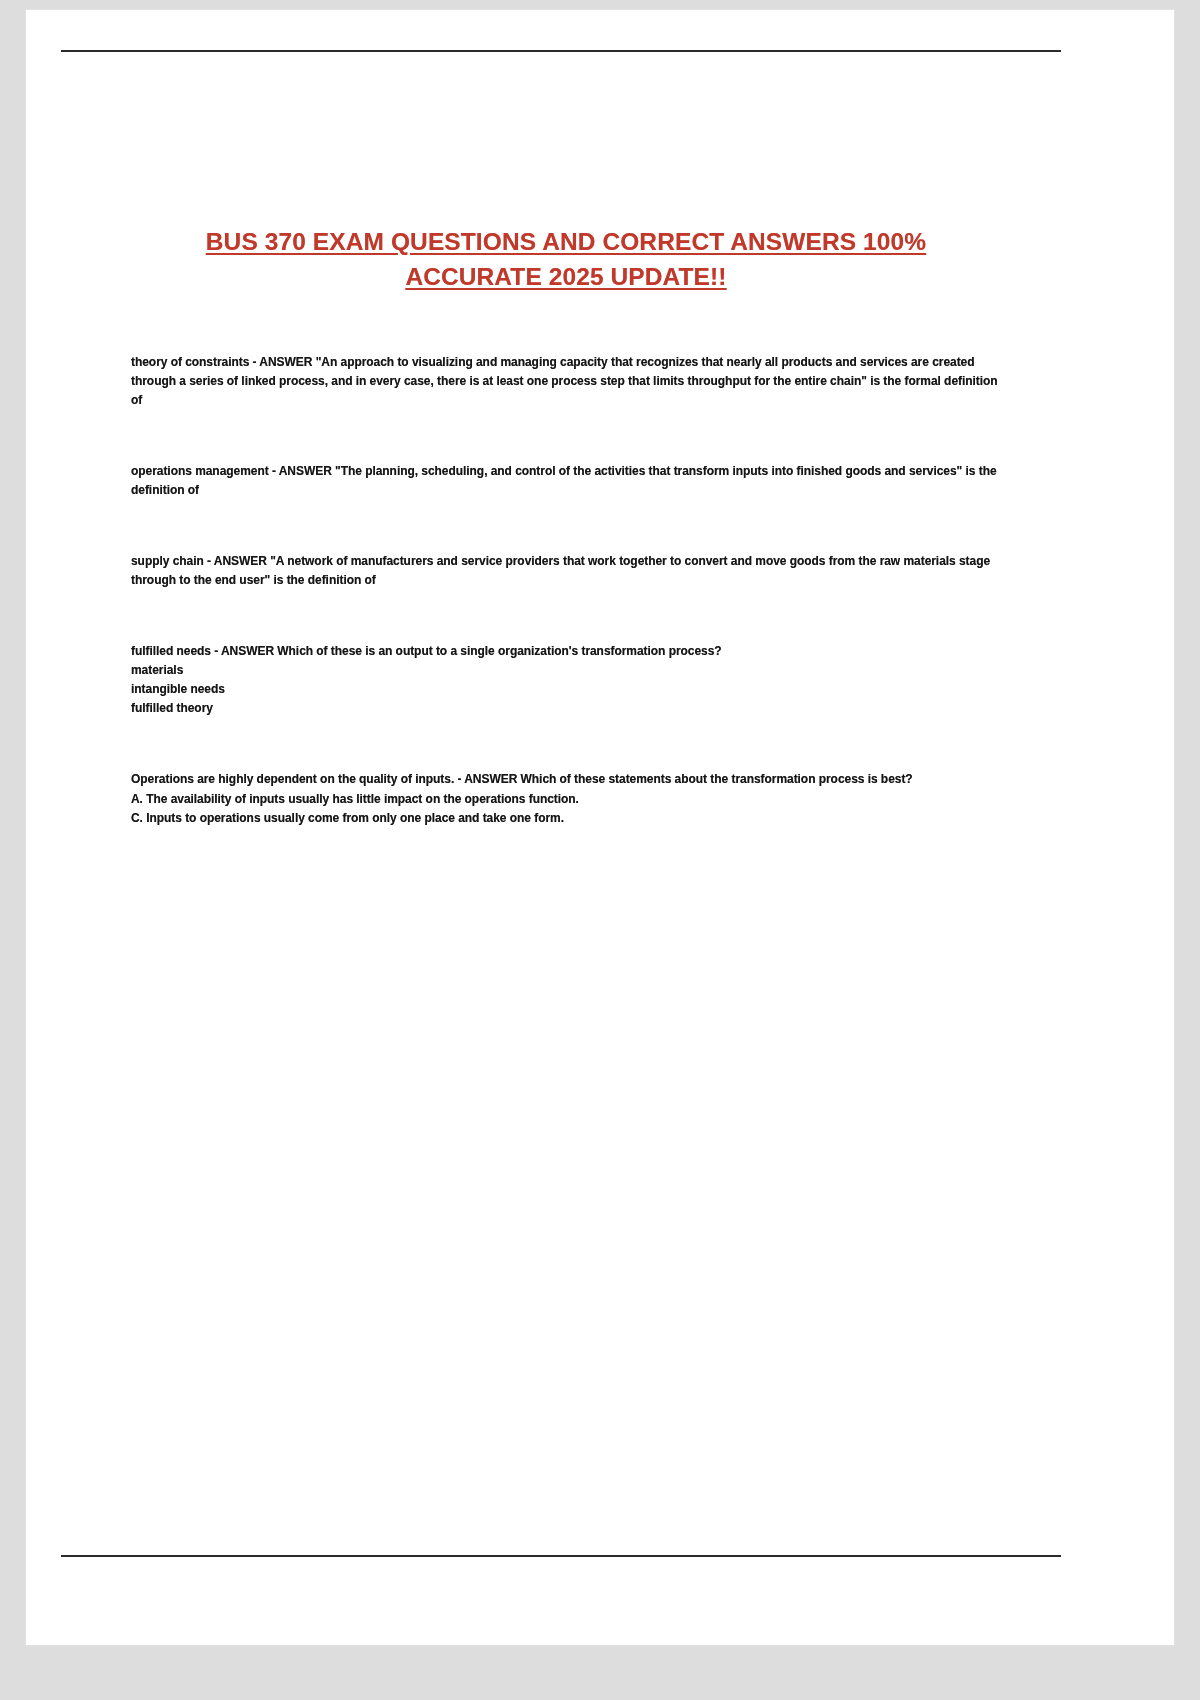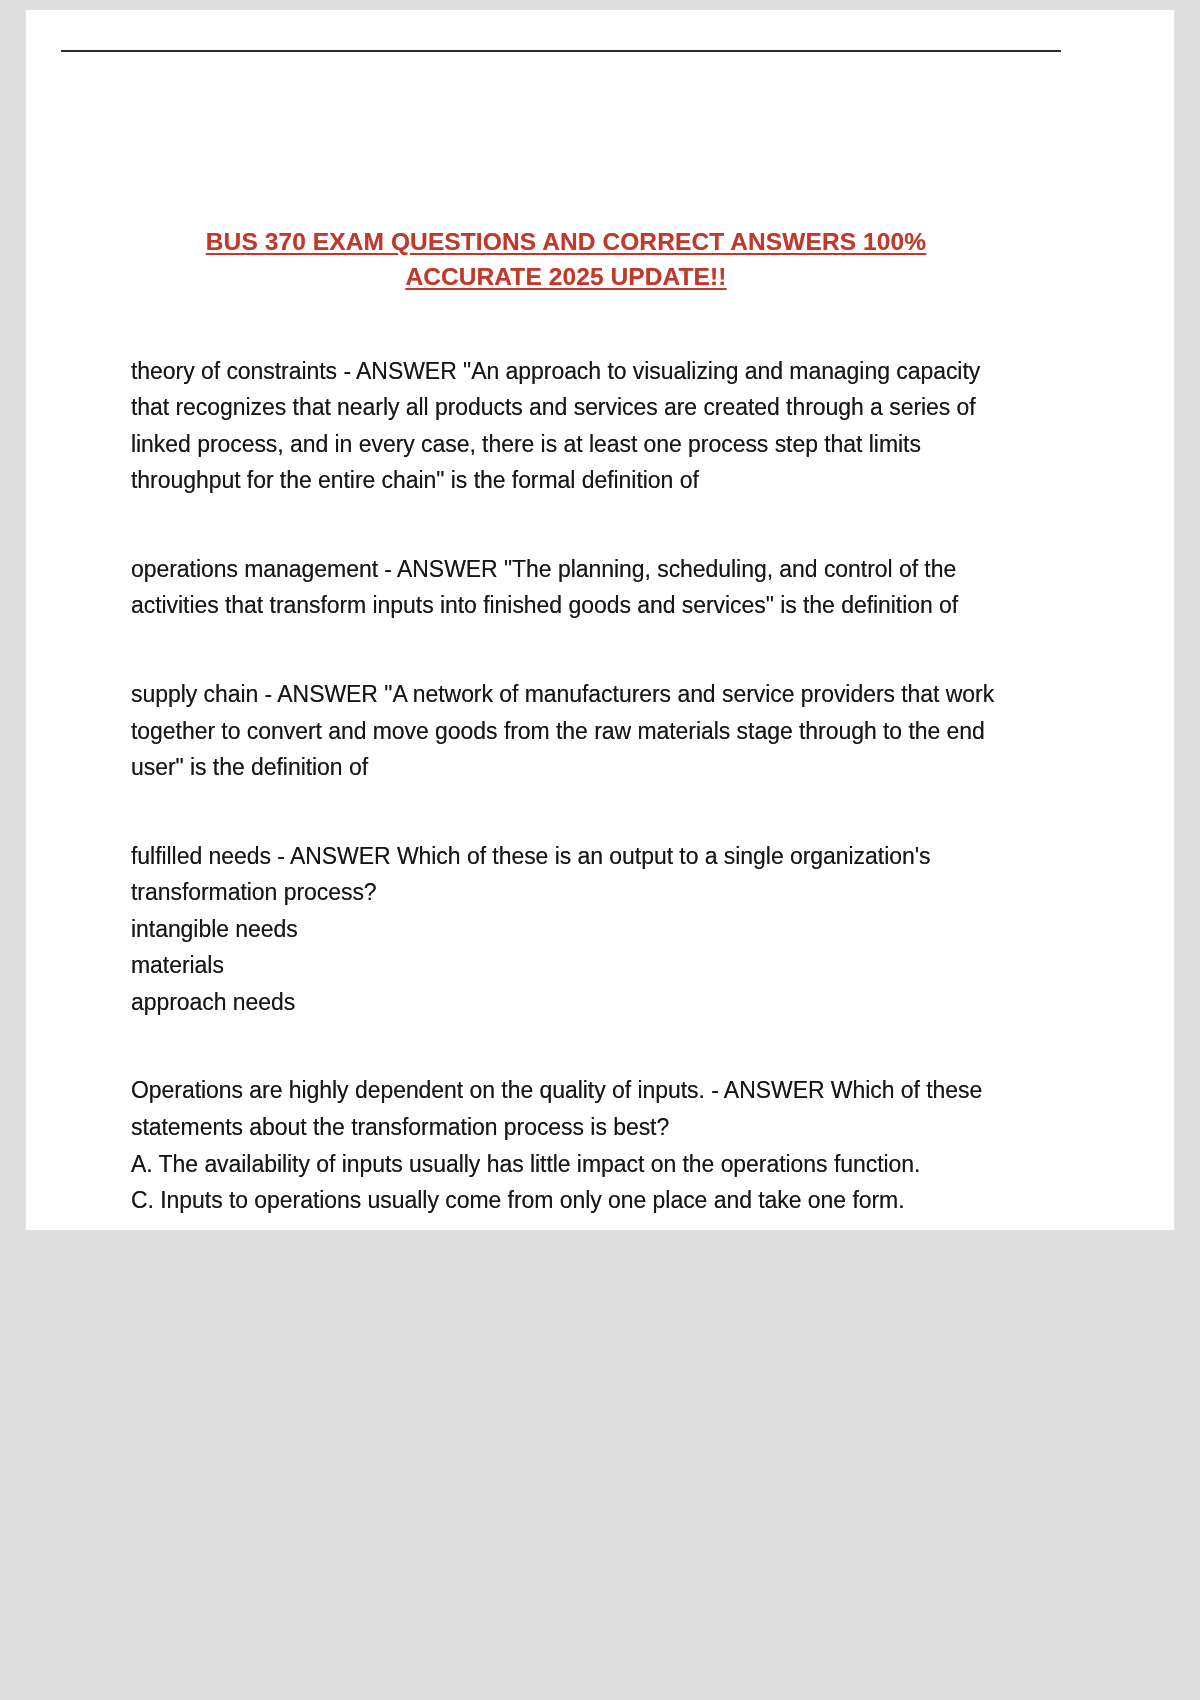--- a/index.html
+++ b/index.html
@@ -22,21 +22,21 @@
     background: #dddddd;
     box-sizing: border-box;
     padding: 0;
   }
 
   .page-sheet {
     position: absolute;
     left: 26px;
     top: 10px;
     width: 1148px;
-    height: 1220px;
+    height: 1635px;
     background: #ffffff;
     box-shadow: 0 0 0 1px #e2e2e2;
     box-sizing: border-box;
     overflow: hidden;
   }
 
   
   .rule {
     position: absolute;
     left: 35px;
@@ -68,22 +68,22 @@
     text-shadow: 0 0 0.6px rgba(192,57,43,0.5);
   }
 
   .body-block {
     margin-top: 58px;
   }
 
   p.line {
     margin: 0;
     color: #161616;
-    font-size: 23px;
-    font-weight: normal;
+    font-size: 12px;
+    font-weight: bold;
     line-height: 1.59;
     letter-spacing: -0.05px;
     text-shadow: 0 0 0.55px rgba(0,0,0,0.55);
   }
 
   .qa-para { margin-bottom: 52px; }
   .qa-para:last-child { margin-bottom: 8px; }
 
   .option-line { margin-top: 22px; }
 </style>
@@ -109,23 +109,23 @@
         <div class="qa-para">
           <p class="line">operations management - ANSWER "The planning, scheduling, and control of the activities that transform inputs into finished goods and services" is the definition of</p>
         </div>
 
         <div class="qa-para">
           <p class="line">supply chain - ANSWER "A network of manufacturers and service providers that work together to convert and move goods from the raw materials stage through to the end user" is the definition of</p>
         </div>
 
         <div class="qa-para">
           <p class="line">fulfilled needs - ANSWER Which of these is an output to a single organization's transformation process?</p>
+          <p class="line option-line">materials</p>
           <p class="line option-line">intangible needs</p>
-          <p class="line option-line">materials</p>
-          <p class="line option-line">approach needs</p>
+          <p class="line option-line">fulfilled theory</p>
         </div>
 
         <div class="qa-para">
           <p class="line">Operations are highly dependent on the quality of inputs. - ANSWER Which of these statements about the transformation process is best?</p>
           <p class="line option-line">A. The availability of inputs usually has little impact on the operations function.</p>
           <p class="line option-line">C. Inputs to operations usually come from only one place and take one form.</p>
         </div>
 
       </div>
     </div>

